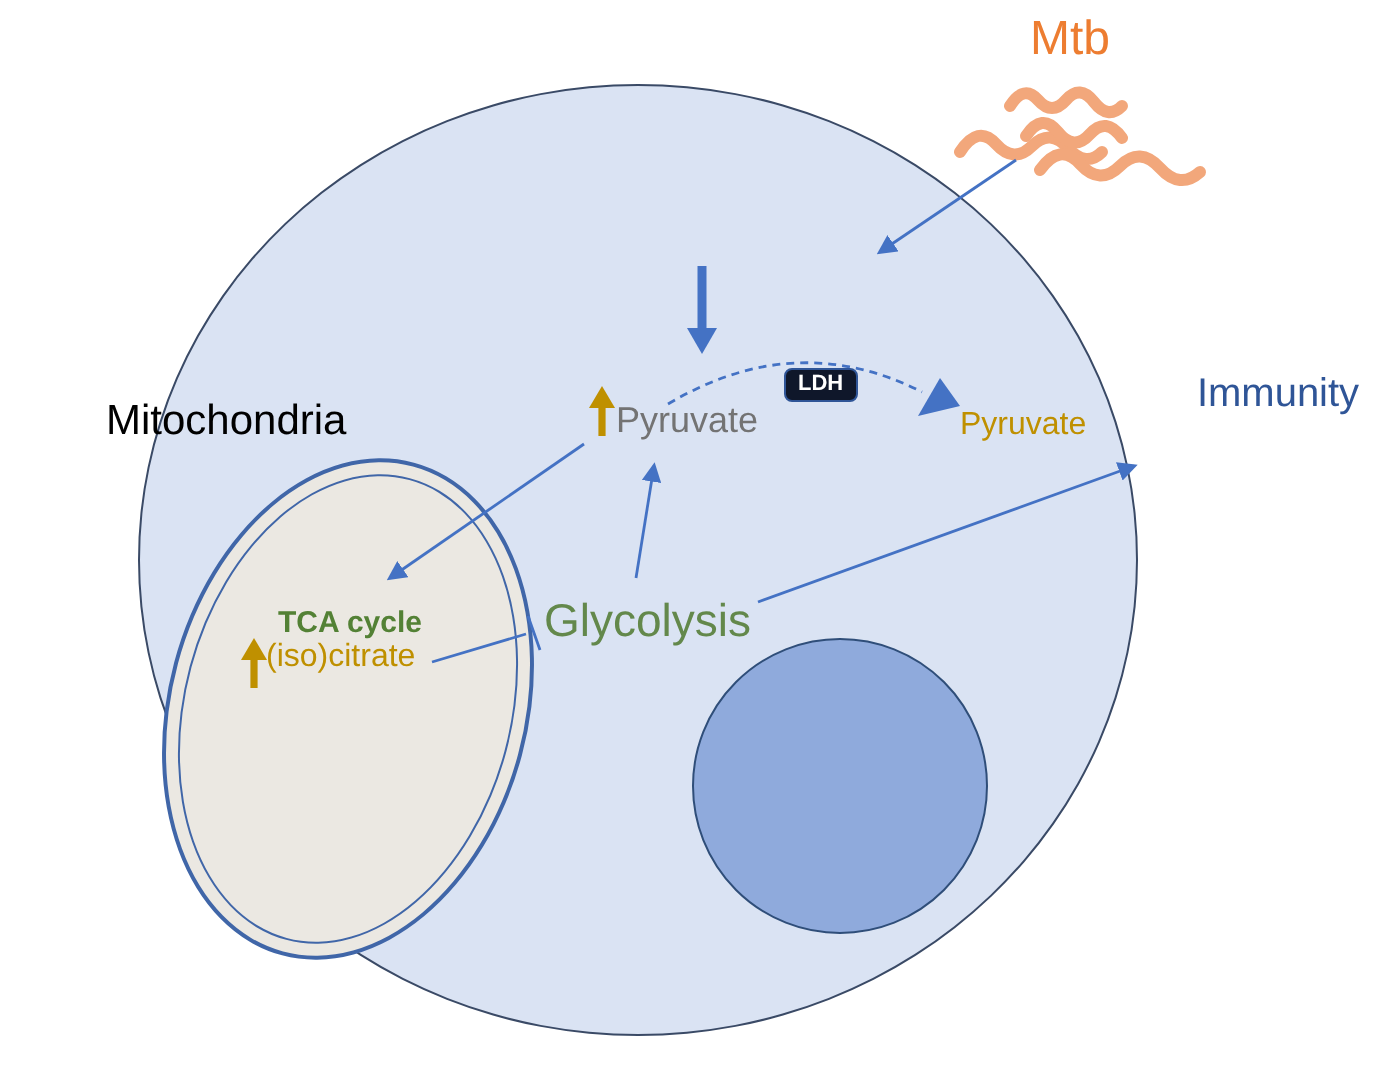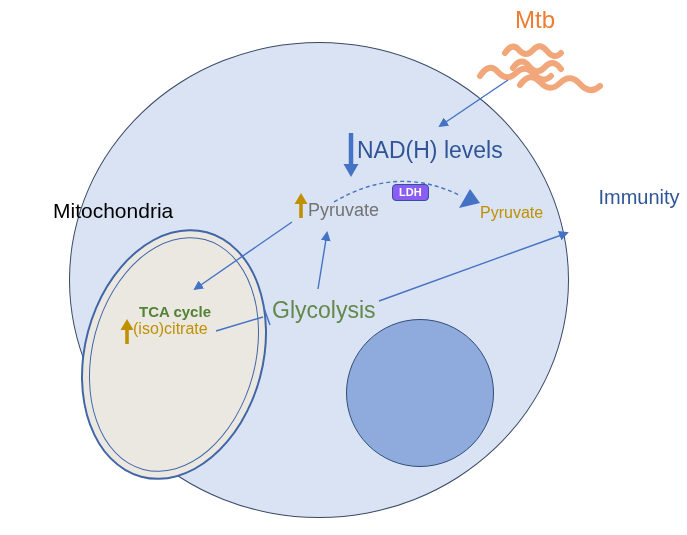--- a/index.html
+++ b/index.html
@@ -28,21 +28,21 @@
     position:absolute;left:6px;top:6px;right:6px;bottom:6px;border-radius:50%;
     border:1.8px solid #4066A8;box-sizing:border-box;
   }
   #overlay{left:0;top:0;width:687px;height:535px;pointer-events:none;}
   .lbl{position:absolute;white-space:nowrap;}
   #mtb-label{left:494px;top:6px;font-size:24px;color:#ED7D31;}
   #nad-label{left:336px;top:137px;font-size:23px;color:#2F5597;}
   #pyruvate-label{left:287px;top:200px;font-size:18px;color:#737373;}
   #lactate-label{left:459px;top:204px;font-size:16px;color:#BF9000;}
   #ldh-box{
-    left:371px;top:184px;background:#8b5cf6;border:1px solid #2F5597;
+    left:371px;top:184px;background:#0f172a;border:1px solid #2F5597;
     border-radius:4px;padding:1px 6px 2px 6px;color:#ffffff;
     font-size:11px;font-weight:bold;
   }
   #mitochondria-label{left:32px;top:199px;font-size:21px;color:#000000;}
   #tca-label{left:118px;top:303px;font-size:15px;font-weight:bold;color:#538135;}
   #isocitrate-label{left:112px;top:320px;font-size:16px;color:#BF9000;}
   #glycolysis-label{left:251px;top:297px;font-size:23px;color:#63884B;}
   #disrupts-label{
     left:557px;top:183px;width:122px;text-align:center;
     font-size:20px;line-height:28px;color:#2F5597;white-space:normal;
@@ -102,21 +102,20 @@
 
     <g stroke="#4472C4" stroke-width="1.4" fill="none">
       <line x1="195" y1="331" x2="242" y2="317"></line>
       <line x1="243" y1="308" x2="249" y2="325"></line>
     </g>
 
     <path d="M358,301 L546,233" stroke="#4472C4" stroke-width="1.4" fill="none" marker-end="url(#ah)"></path>
   </svg>
 
   <div id="mtb-label" class="lbl">Mtb</div>
-  <div id="nad-label" class="lbl">NAD(H) levels</div>
   <div id="pyruvate-label" class="lbl">Pyruvate</div>
   <div id="ldh-box" class="lbl">LDH</div>
   <div id="lactate-label" class="lbl">Pyruvate</div>
   <div id="mitochondria-label" class="lbl">Mitochondria</div>
   <div id="tca-label" class="lbl">TCA cycle</div>
   <div id="isocitrate-label" class="lbl">(iso)citrate</div>
   <div id="glycolysis-label" class="lbl">Glycolysis</div>
   <div id="disrupts-label" class="lbl">
     <span>Immunity</span>
   </div>

